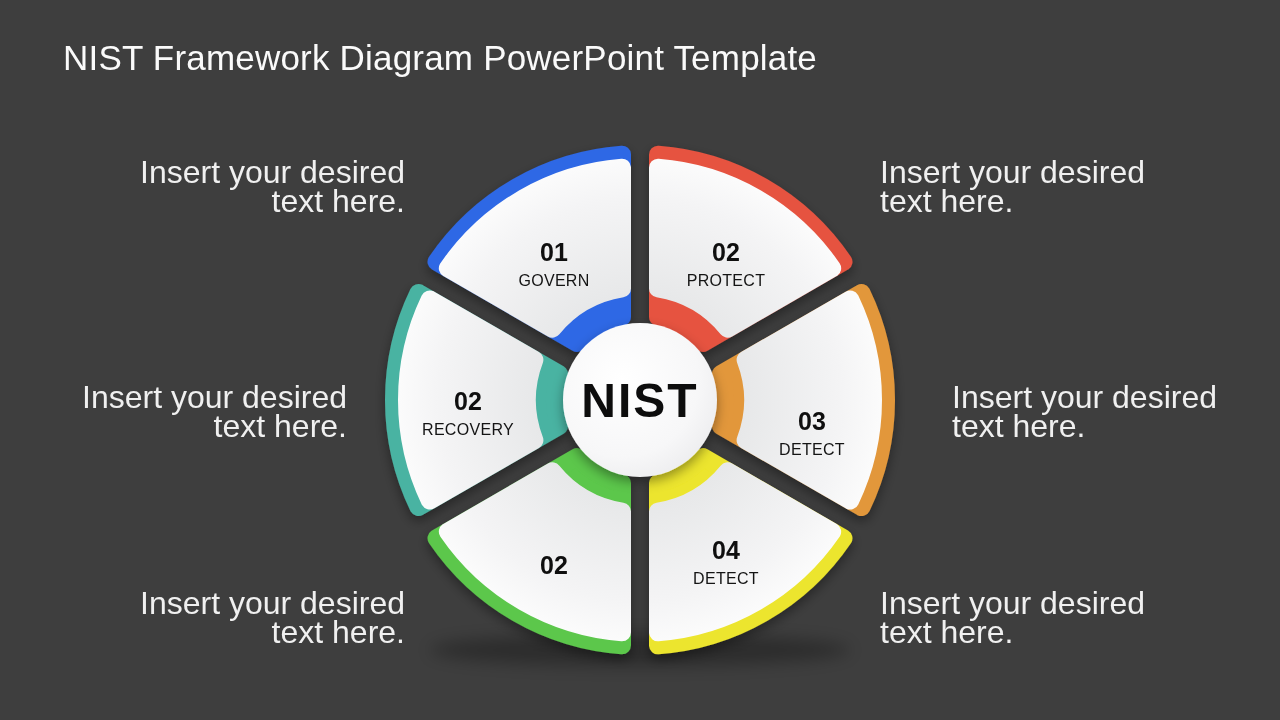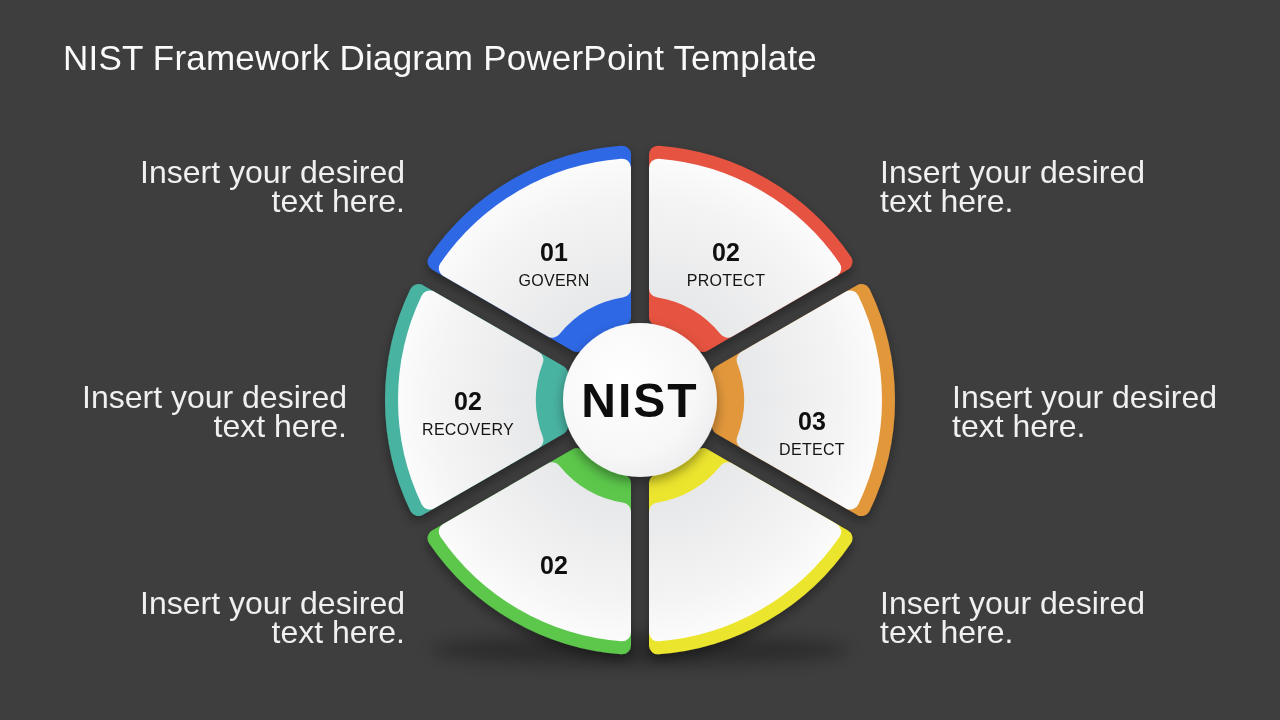--- a/index.html
+++ b/index.html
@@ -97,20 +97,24 @@
         <div class="petal-name">GOVERN</div>
       </div>
       <div class="petal-label" style="left: 726px; top: 251px;">
         <div class="petal-num">02</div>
         <div class="petal-name">PROTECT</div>
       </div>
       <div class="petal-label" style="left: 812px; top: 400px; margin-top: 20px;">
         <div class="petal-num">03</div>
         <div class="petal-name">DETECT</div>
       </div>
+      <div class="petal-label" style="left: 726px; top: 549px;">
+        <div class="petal-num">04</div>
+        <div class="petal-name">DETECT</div>
+      </div>
       <div class="petal-label" style="left: 554px; top: 549px;">
         <div class="petal-num">02</div>
       </div>
       <div class="petal-label" style="left: 468px; top: 400px;">
         <div class="petal-num">02</div>
         <div class="petal-name">RECOVERY</div>
       </div>
     </div>
 
   <div class="ph ph-tl">

